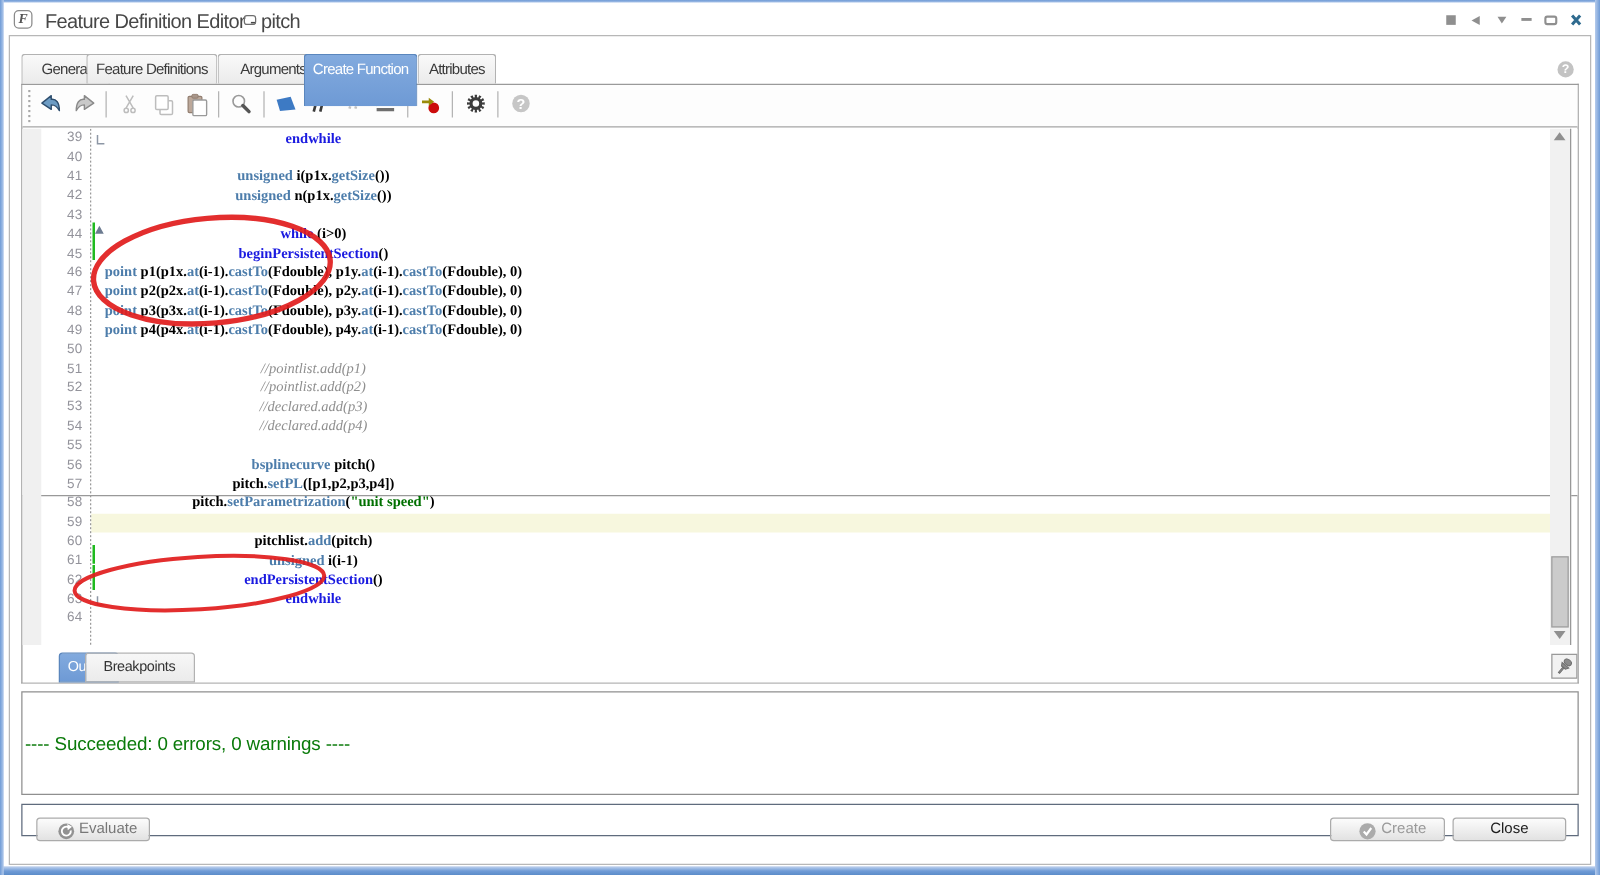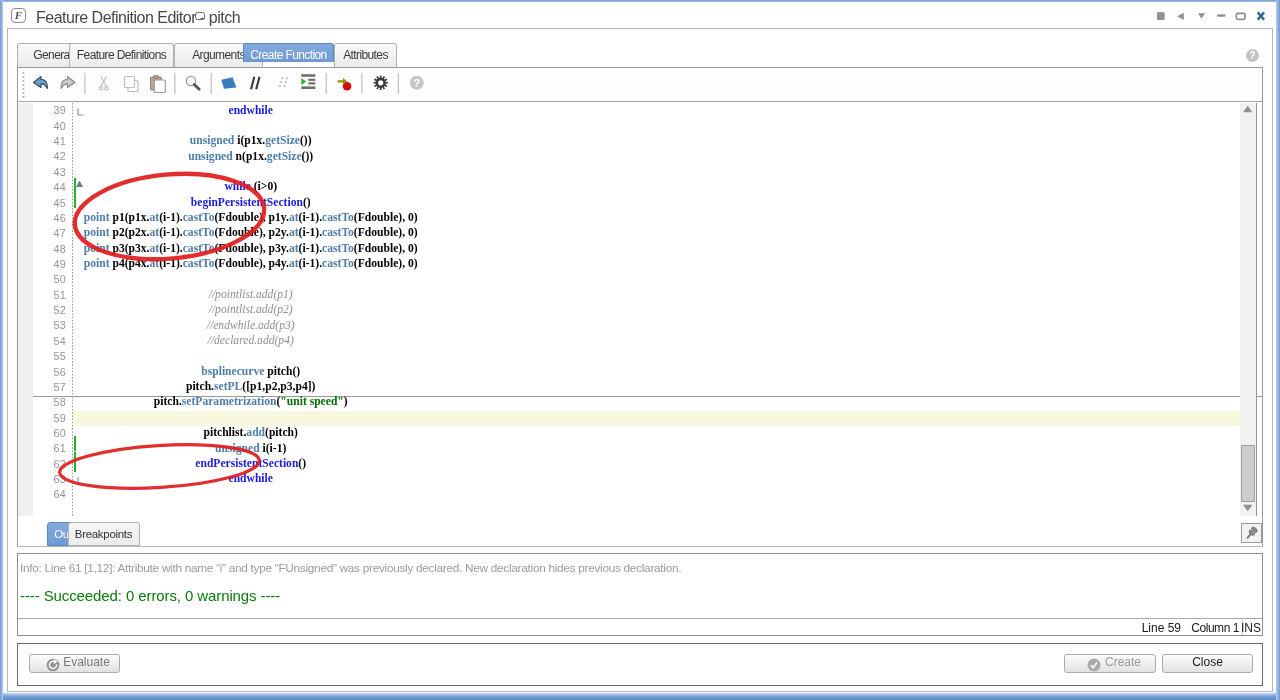--- a/index.html
+++ b/index.html
@@ -17,21 +17,21 @@
 
 #ficon{left:11px;top:8px;width:15px;height:15px;border:1px solid #8a8a8a;border-radius:4px;
   font-family:"Liberation Serif",serif;font-style:italic;font-weight:bold;font-size:11px;
   color:#555;text-align:center;line-height:13px;background:#fff;}
 #title{left:36px;top:9px;font-size:16px;letter-spacing:-0.5px;color:#474747;}
 #piticon{left:195px;top:12px;width:10px;height:8px;border:1.5px solid #6e6e6e;border-radius:2.5px;}
 
 .tab{position:absolute;top:43px;height:24px;border:1px solid #b2b2b2;border-bottom:none;border-radius:3px 3px 0 0;
   background:linear-gradient(#f9f9f9,#ebebeb);color:#3a3a3a;font-size:12px;letter-spacing:-0.6px;
   text-align:center;line-height:23px;white-space:nowrap;overflow:hidden;}
-.tab.sel{background:linear-gradient(#82aade,#6e9ad5);color:#fff;border-color:#5a86bd;height:19px;z-index:5;}
+.tab.sel{background:linear-gradient(#82aade,#6e9ad5);color:#fff;border-color:#5a86bd;height:42px;z-index:5;}
 #help1{left:1246px;top:49px;width:13px;height:13px;border-radius:50%;background:#c3c3c3;
   color:#fff;font-weight:bold;font-size:10px;text-align:center;line-height:13px;}
 
 #panel{left:17px;top:67px;width:1246px;height:480px;background:#fff;border:1px solid #9a9a9a;
   border-bottom-color:#b5b5b5;}
 #toolbar{left:0;top:0;width:1244px;height:34px;background:#fdfdfd;border-bottom:1px solid #a5a5a5;}
 
 #editor{left:0;top:35px;width:1244px;height:294px;background:#fff;border-bottom:1px solid #999;}
 #margin{left:0;top:0;width:15px;height:413px;background:#f0f0f0;}
 #lnums{left:0;top:0.4px;width:48px;text-align:right;font-size:10.8px;color:#93939b;
@@ -55,21 +55,21 @@
   background:linear-gradient(#f7f7f7,#ebebeb);color:#333;font-size:11.5px;letter-spacing:-0.3px;
   text-align:center;}
 .otab.sel{background:linear-gradient(#82aade,#6e9ad5);color:#fff;border-color:#5a86bd;margin-left:27px;}
 #pinbtn{left:1223px;top:455px;width:21px;height:20px;border:1px solid #9a9a9a;background:#f2f2f2;}
 
 #ipanel{left:17px;top:553px;width:1246px;height:83px;background:#fff;border:1px solid #8f8f8f;}
 #itext{left:2px;top:7px;font-size:11.8px;letter-spacing:-0.28px;color:#9a9aa0;}
 #gtext{left:2px;top:33px;font-size:15px;letter-spacing:-0.1px;color:#0a7a0a;}
 #srow{left:0;top:64px;width:1244px;height:17px;border-top:1px solid #a9a9a9;font-size:12px;color:#1a1a1a;}
 
-#bpanel{left:17px;top:643px;width:1246px;height:43px;background:#fff;border:1px solid #5f6b7d;}
+#bpanel{left:17px;top:643px;width:1246px;height:26px;background:#fff;border:1px solid #5f6b7d;}
 .btn{position:absolute;top:10px;height:19px;border:1px solid #ababab;border-radius:3px;
   background:linear-gradient(#fcfcfc,#e2e2e2);font-size:12px;color:#1c1c1c;text-align:center;}
 </style>
 </head>
 <body>
 <div id="win">
   <div id="frame" class="abs"></div>
   <div id="ficon" class="abs">F</div>
   <div id="title" class="abs">Feature Definition Editor - pitch</div>
   <div id="piticon" class="abs"></div>
@@ -170,21 +170,21 @@
 
 <span class="kw">while</span> (i&gt;0)
 <span class="kw">beginPersistentSection</span>()
 <span class="st">point</span> p1(p1x.<span class="st">at</span>(i-1).<span class="st">castTo</span>(Fdouble), p1y.<span class="st">at</span>(i-1).<span class="st">castTo</span>(Fdouble), 0)
 <span class="st">point</span> p2(p2x.<span class="st">at</span>(i-1).<span class="st">castTo</span>(Fdouble), p2y.<span class="st">at</span>(i-1).<span class="st">castTo</span>(Fdouble), 0)
 <span class="st">point</span> p3(p3x.<span class="st">at</span>(i-1).<span class="st">castTo</span>(Fdouble), p3y.<span class="st">at</span>(i-1).<span class="st">castTo</span>(Fdouble), 0)
 <span class="st">point</span> p4(p4x.<span class="st">at</span>(i-1).<span class="st">castTo</span>(Fdouble), p4y.<span class="st">at</span>(i-1).<span class="st">castTo</span>(Fdouble), 0)
 
 <span class="cm">//pointlist.add(p1)</span>
 <span class="cm">//pointlist.add(p2)</span>
-<span class="cm">//endwhile.add(p3)</span>
+<span class="cm">//declared.add(p3)</span>
 <span class="cm">//declared.add(p4)</span>
 
 <span class="st">bsplinecurve</span> pitch()
 pitch.<span class="st">setPL</span>([p1,p2,p3,p4])
 pitch.<span class="st">setParametrization</span>(<span class="sg">"unit speed"</span>)
 
 pitchlist.<span class="st">add</span>(pitch)
 <span class="st">unsigned</span> i(i-1)
 <span class="kw">endPersistentSection</span>()
 <span class="kw">endwhile</span>
@@ -202,40 +202,33 @@
         <div class="sbtn" style="top:397px;"><svg width="15" height="14" viewBox="0 0 15 14">
               <polygon points="3,4.8 12.4,4.8 7.7,11.2" fill="#8f8f8f"></polygon>
             </svg></div>
       </div>
       <svg class="abs" style="left:0;top:0;pointer-events:none;" width="320" height="415" viewBox="0 0 320 415">
         <ellipse cx="151.5" cy="113.5" rx="95" ry="42" fill="none" stroke="#e11c1c" stroke-width="4.3" opacity="0.92" transform="rotate(-5 151.5 113.5)"></ellipse>
         <ellipse cx="141.5" cy="363.5" rx="100" ry="21" fill="none" stroke="#e11c1c" stroke-width="3.2" opacity="0.92" transform="rotate(-3.5 141.5 363.5)"></ellipse>
       </svg>
     </div>
     <div class="otab sel" style="left:1.5px;top:454px;width:48px;line-height:22px;">Output</div>
-    <div class="otab" style="left:49.5px;top:454px;width:72px;line-height:22px;">Breakpoints</div>
+    <div class="otab" style="left:49.5px;top:454px;width:88px;line-height:22px;">Breakpoints</div>
     <div id="pinbtn" class="abs">
       <svg width="19" height="18" viewBox="0 0 19 18">
         <g transform="rotate(40 9 9)" fill="#8a8a8a" stroke="#6e6e6e" stroke-width="0.8">
           <ellipse cx="9.5" cy="4.5" rx="3.2" ry="2.2"></ellipse>
           <path d="M6 7.5 L13 7.5 L11.5 10 L7.5 10 Z"></path>
           <rect x="8.9" y="10" width="1.2" height="5.5"></rect>
         </g>
       </svg>
     </div>
   </div>
   <div id="ipanel" class="abs">
-    <div id="itext" class="abs">Info: Line 61 [1,12]: Attribute with name “i” and type “FUnsigned” was previously declared. New declaration hides previous declaration.</div>
     <div id="gtext" class="abs">---- Succeeded: 0 errors, 0 warnings ----</div>
-    <div id="srow" class="abs">
-      <span class="abs" style="right:81px;top:2px;">Line 59</span>
-      <span class="abs" style="right:23px;top:2px;letter-spacing:-0.45px;">Column 1</span>
-      <span class="abs" style="right:19.5px;top:1px;width:1px;height:15px;background:#c8c8c8;"></span>
-      <span class="abs" style="right:1px;top:2px;">INS</span>
-    </div>
   </div>
   <div id="bpanel" class="abs">
     <div class="btn" id="evalbtn" style="left:10.5px;width:91px;color:#777;">
       <svg class="abs" style="left:16px;top:2.5px;" width="14" height="14" viewBox="0 0 14 14">
         <circle cx="7" cy="7" r="6.3" fill="#929292"></circle>
         <path d="M8.6 3.7 A3.6 3.6 0 1 0 10.6 6.4" stroke="#fff" stroke-width="1.5" fill="none"></path>
         <polygon points="7.8,1.2 11.6,3.3 8.2,6.2" fill="#fff"></polygon>
       </svg>
       <span style="margin-left:25px;">Evaluate</span></div>
     <div class="btn" id="applybtn" style="left:1046px;width:92px;color:#9a9a9a;">

